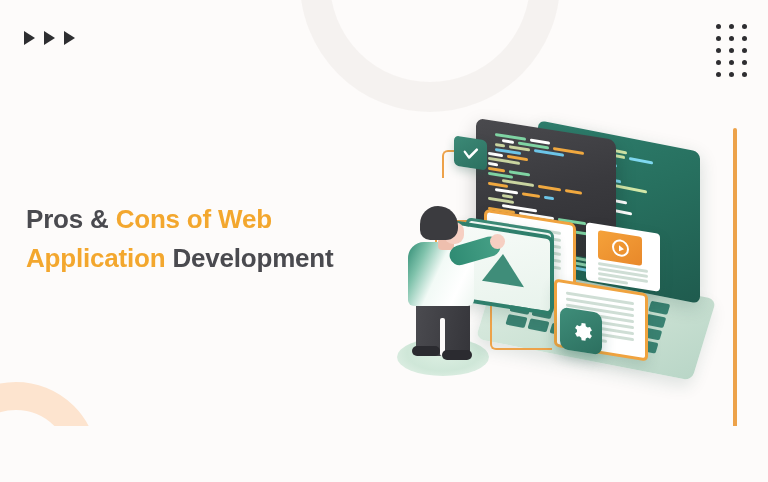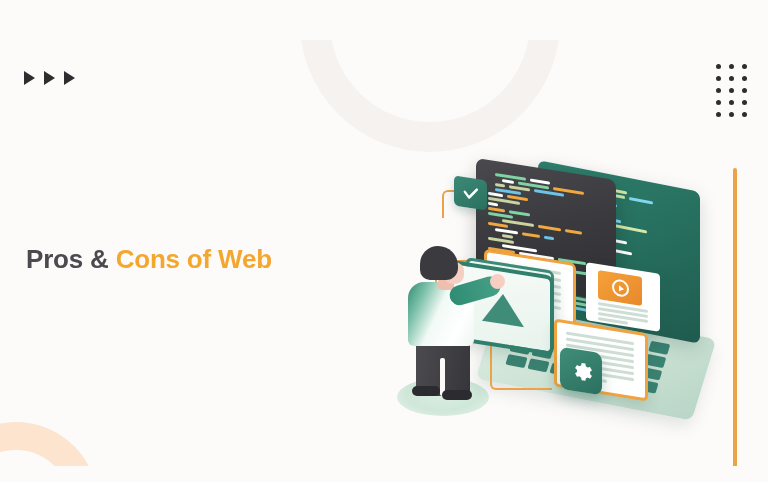--- a/index.html
+++ b/index.html
@@ -2,21 +2,21 @@
 <html><head>
 <meta charset="utf-8">
 <style>
   html,body{margin:0;padding:0;}
   body{
     width:768px;height:482px;
     background:#fdfbfa;
     font-family:"Liberation Sans", sans-serif;
     overflow:hidden;
   }
-  #stage{position:relative;width:768px;height:426px;overflow:hidden;background:#fdfbfa;margin-top:40px;}
+  #stage{position:relative;width:768px;height:426px;overflow:hidden;background:#fdfbfa;}
 
   
   .bg-ring-top{
     position:absolute;left:300px;top:-148px;width:260px;height:260px;
     border-radius:50%;
     border:30px solid #f4f1ef;
     box-sizing:border-box;
     opacity:.95;
   }
   .bg-ring-bottom{
@@ -214,20 +214,23 @@
       <div class="dot" style="background: rgb(46, 46, 49);"></div>
       <div class="dot" style="background: rgb(46, 46, 49);"></div>
       <div class="dot" style="background: rgb(46, 46, 49);"></div>
       <div class="dot" style="background: rgb(46, 46, 49);"></div>
       <div class="dot" style="background: rgb(46, 46, 49);"></div>
     </div>
 
   <div class="headline">
     <span class="hl-line">
       <span class="t-dark">Pros &amp; </span><span class="t-accent">Cons of Web</span>
+    </span>
+    <span class="hl-line">
+      <span class="t-accent">Application </span><span class="t-dark">Development</span>
     </span>
   </div>
 
   <div class="illus">
 
     <div class="floor"></div>
 
     <div class="lap-base">
       <div class="keys" id="keys">
           <div class="key"></div>

